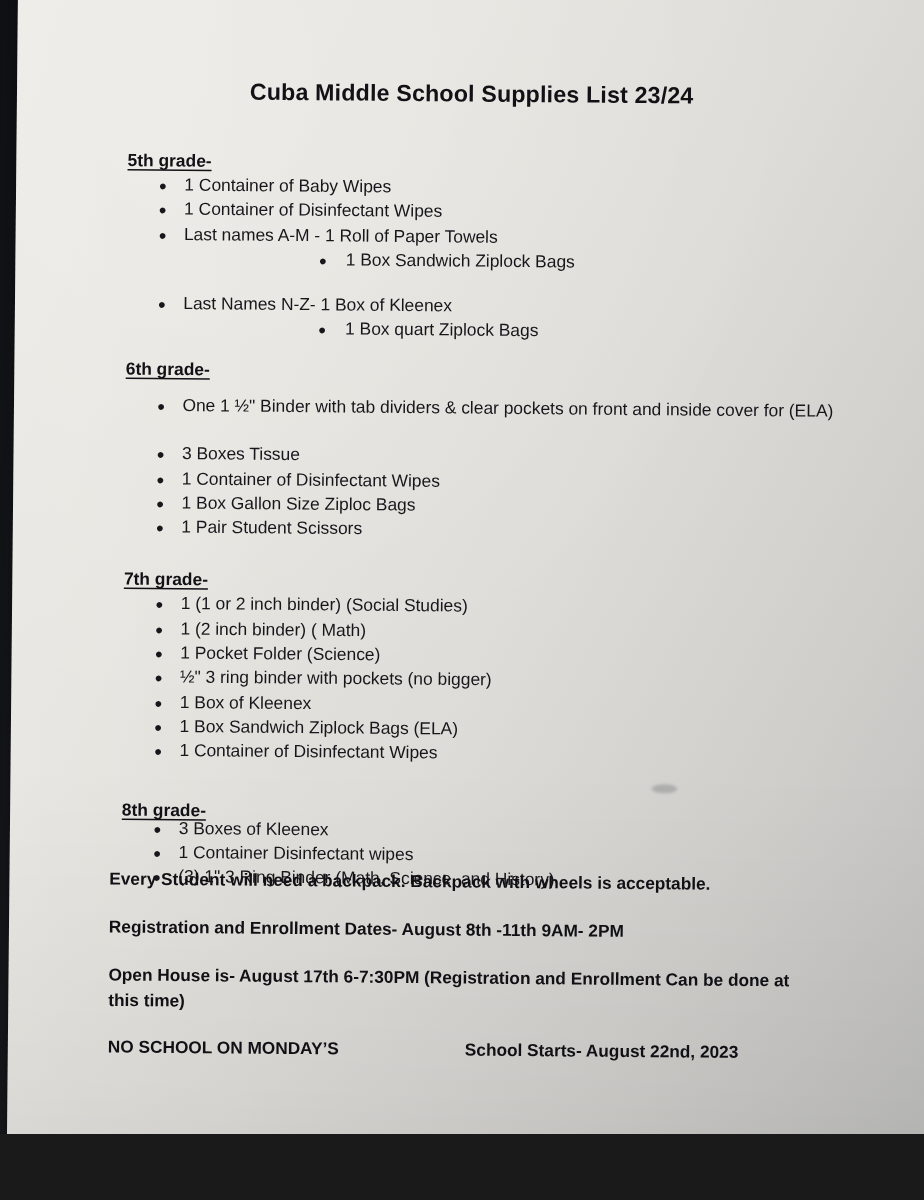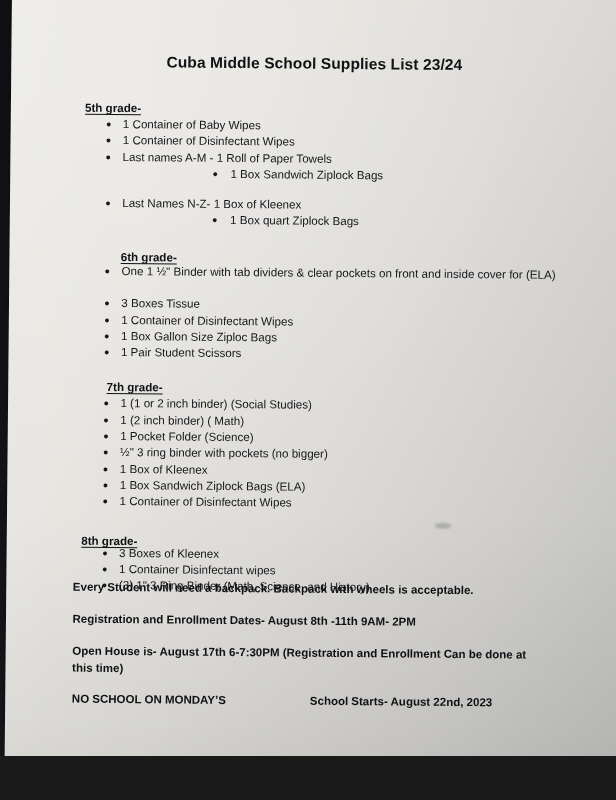--- a/index.html
+++ b/index.html
@@ -170,42 +170,42 @@
           <span class="bullet-text">1 Box Sandwich Ziplock Bags</span>
         </div>
         <div class="bullet-row" style="top: 194.055px;">
           <span class="bullet-dot">●</span>
           <span class="bullet-text">Last Names N-Z- 1 Box of Kleenex</span>
         </div>
         <div class="bullet-row nested" style="top: 210.355px;">
           <span class="bullet-dot">●</span>
           <span class="bullet-text">1 Box quart Ziplock Bags</span>
         </div>
-        <div class="section-heading" style="top: 249px; margin-left: 37px;">6th grade-</div>
+        <div class="section-heading" style="top: 239px;">6th grade-</div>
         <div class="bullet-row" style="top: 261.655px;">
           <span class="bullet-dot">●</span>
           <span class="bullet-text">One 1 ½" Binder with tab dividers &amp; clear pockets on front and inside cover for (ELA)</span>
         </div>
         <div class="bullet-row" style="top: 294.255px;">
           <span class="bullet-dot">●</span>
           <span class="bullet-text">3 Boxes Tissue</span>
         </div>
         <div class="bullet-row" style="top: 310.555px;">
           <span class="bullet-dot">●</span>
           <span class="bullet-text">1 Container of Disinfectant Wipes</span>
         </div>
         <div class="bullet-row" style="top: 326.855px;">
           <span class="bullet-dot">●</span>
           <span class="bullet-text">1 Box Gallon Size Ziploc Bags</span>
         </div>
         <div class="bullet-row" style="top: 343.155px;">
           <span class="bullet-dot">●</span>
           <span class="bullet-text">1 Pair Student Scissors</span>
         </div>
-        <div class="section-heading" style="top: 379.455px; margin-left: 24px;">7th grade-</div>
+        <div class="section-heading" style="top: 379.455px;">7th grade-</div>
         <div class="bullet-row" style="top: 394.455px;">
           <span class="bullet-dot">●</span>
           <span class="bullet-text">1 (1 or 2 inch binder) (Social Studies)</span>
         </div>
         <div class="bullet-row" style="top: 410.755px;">
           <span class="bullet-dot">●</span>
           <span class="bullet-text">1 (2 inch binder) ( Math)</span>
         </div>
         <div class="bullet-row" style="top: 427.055px;">
           <span class="bullet-dot">●</span>

